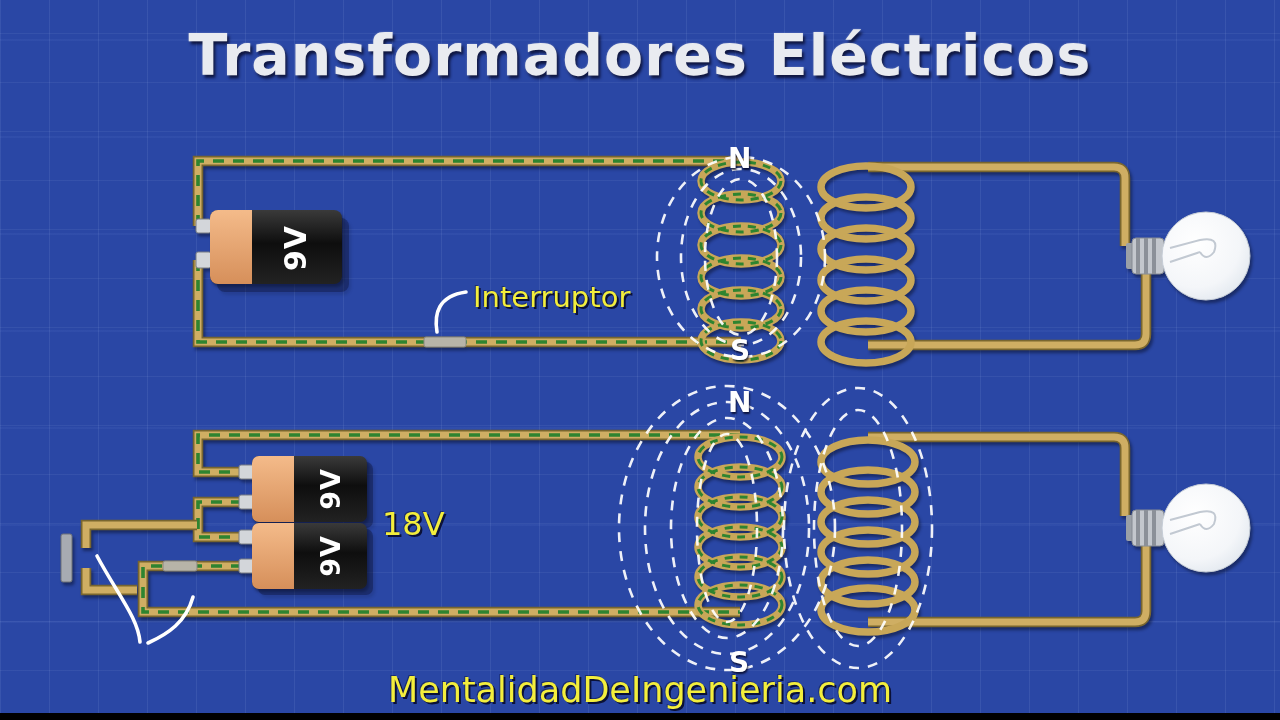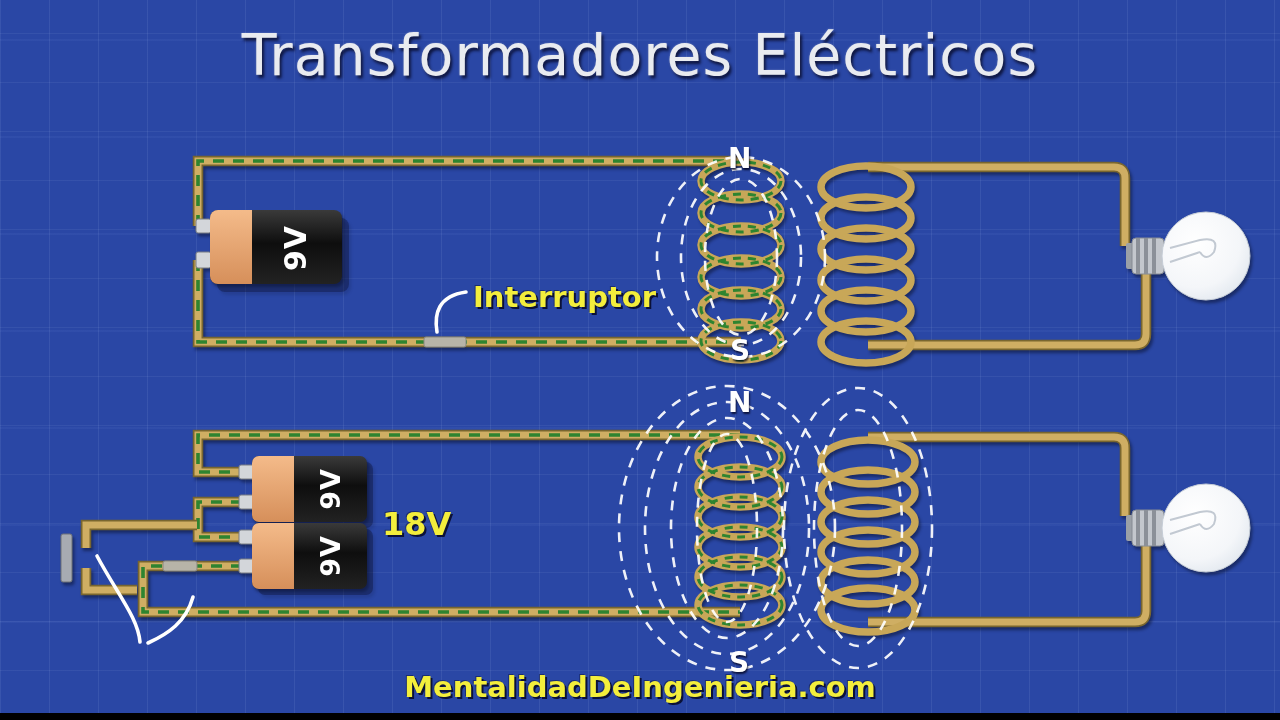--- a/index.html
+++ b/index.html
@@ -21,35 +21,35 @@
   .coilcur{stroke:var(--current-dash,#2e8430);stroke-width:3;fill:none;stroke-dasharray:8 7;}
   .field{stroke:#ffffff;stroke-width:2.6;fill:none;stroke-dasharray:10 9;opacity:.92;}
   .pointer{stroke:#ffffff;stroke-width:3.6;fill:none;stroke-linecap:round;}
   .term{fill:#d3d6da;stroke:#797d83;stroke-width:1;}
   .switchseg{fill:#b7b4a8;stroke:#8b887c;stroke-width:1;}
   .blade{fill:#a7abb2;stroke:#6e7278;stroke-width:1;}
   .batt-text{fill:#ffffff;font-family:"DejaVu Sans","Liberation Sans",sans-serif;
     font-weight:bold;text-anchor:middle;dominant-baseline:central;letter-spacing:1px;}
   .title{
     position:absolute;top:22px;left:0;width:100%;text-align:center;
-    font-size:57px;font-weight:normal;letter-spacing:1px;color:#e9ebf0;
+    font-size:57px;font-weight:bold;letter-spacing:1px;color:#e9ebf0;
     text-shadow:2px 3px 3px rgba(8,12,45,0.85),0 0 2px rgba(255,255,255,0.35);
   }
   .ylabel{
-    position:absolute;color:var(--label-yellow,#f3ee3c);font-weight:bold;
+    position:absolute;color:var(--label-yellow,#f3ee3c);font-weight:normal;
     text-shadow:2px 2px 0 rgba(6,8,35,0.85),-1px -1px 0 rgba(6,8,35,0.4);
     white-space:nowrap;
   }
   .pole{
     position:absolute;color:#ffffff;font-weight:bold;font-size:28px;
     text-shadow:1px 2px 2px rgba(0,0,25,0.75);
   }
   .footer{
     position:absolute;top:670px;left:50%;transform:translateX(-50%);
-    font-size:29px;
+    font-size:35px;
   }
   .bottom-bar{position:absolute;left:0;bottom:0;width:100%;height:7px;background:#000;}
 </style>
 </head>
 <body>
 
 <div class="stage">
 
   <svg width="1280" height="720" viewBox="0 0 1280 720">
     <defs>

